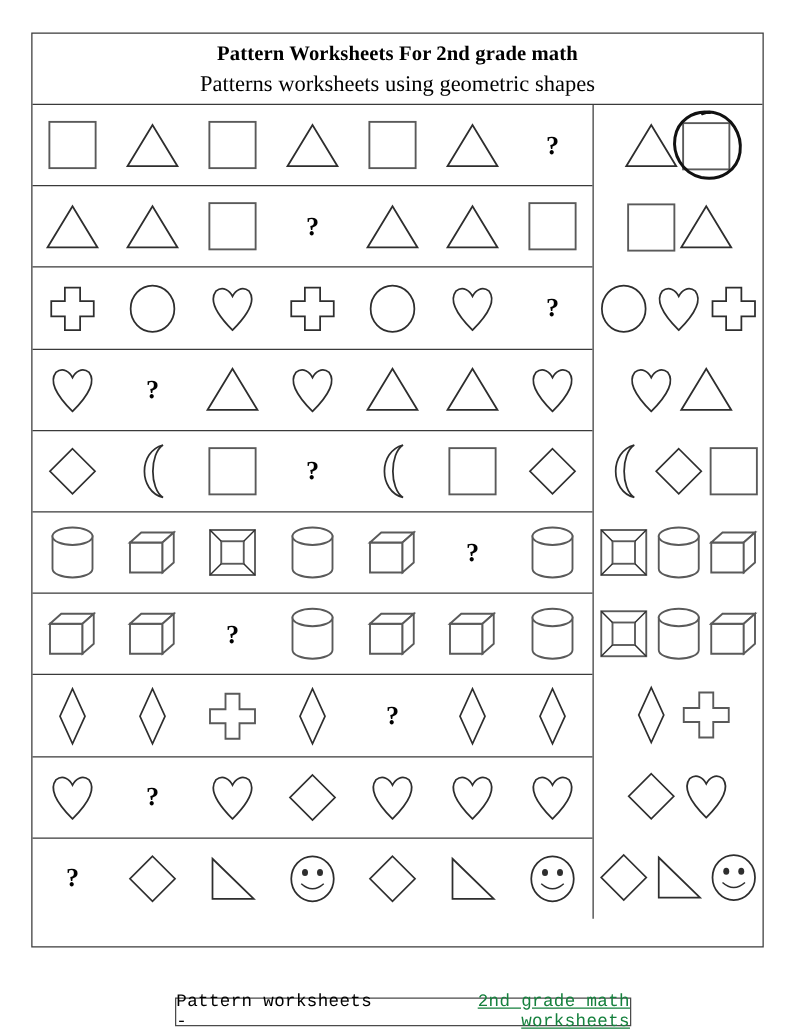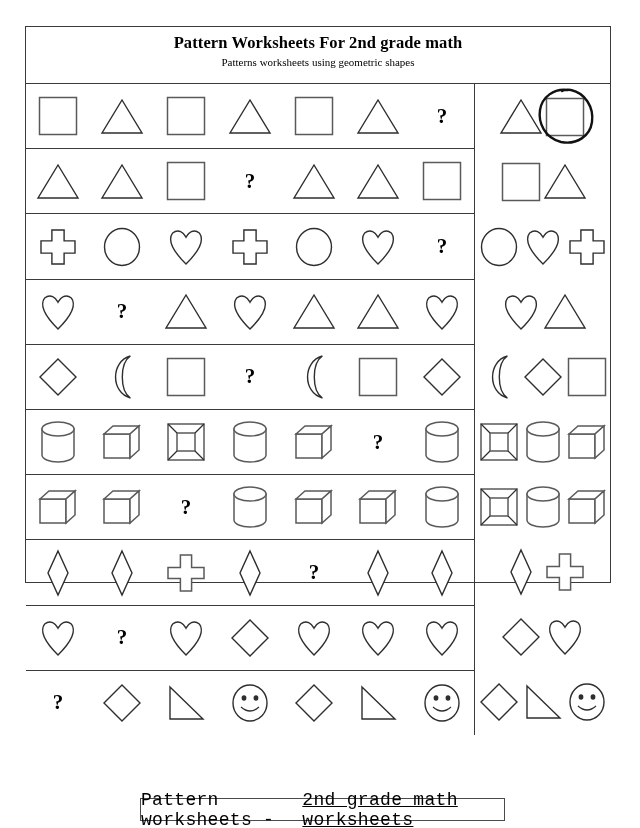--- a/index.html
+++ b/index.html
@@ -15,42 +15,42 @@
     position: relative;
     overflow: hidden;
   }
 
   
   #sheet {
     position: absolute;
     left: 25px;
     top: 26px;
     width: 586px;
-    height: 557px;
+    height: 732px;
     border: 1.6px solid #3a3a3a;
     box-sizing: border-box;
     background: #fff;
   }
 
   
   #title-block {
     height: 57px;
     border-bottom: 1.6px solid #3a3a3a;
     box-sizing: border-box;
     text-align: center;
     padding-top: 4px;
   }
   #title-main {
     font-size: 16.5px;
     font-weight: bold;
     line-height: 1.45;
     letter-spacing: .1px;
   }
   #title-sub {
-    font-size: 11px;
+    font-size: 18px;
     line-height: 1.35;
   }
 
   
   #instructions {
     height: 56px;
     border-bottom: 1.6px solid #3a3a3a;
     box-sizing: border-box;
     padding: 4px 7px 0 7px;
     font-size: 14.6px;
@@ -146,26 +146,27 @@
     top: 798px;
     width: 365px;
     height: 23px;
     border: 1.3px solid #4a4a4a;
     box-sizing: border-box;
     background: #fff;
     display: flex;
     align-items: center;
     justify-content: center;
     font-family: "Liberation Mono", monospace;
-    font-size: 18px;
+    font-size: 14px;
     letter-spacing: .3px;
   }
   #footer-link {
-    color: #000000;
+    color: #15803d;
     text-decoration: underline;
+    text-align: right;
   }
 </style>
 </head>
 <body>
 
 <div id="sheet">
 
   <div id="title-block">
     <div id="title-main">Pattern Worksheets For 2nd grade math</div>
     <div id="title-sub">Patterns worksheets using geometric shapes</div>

